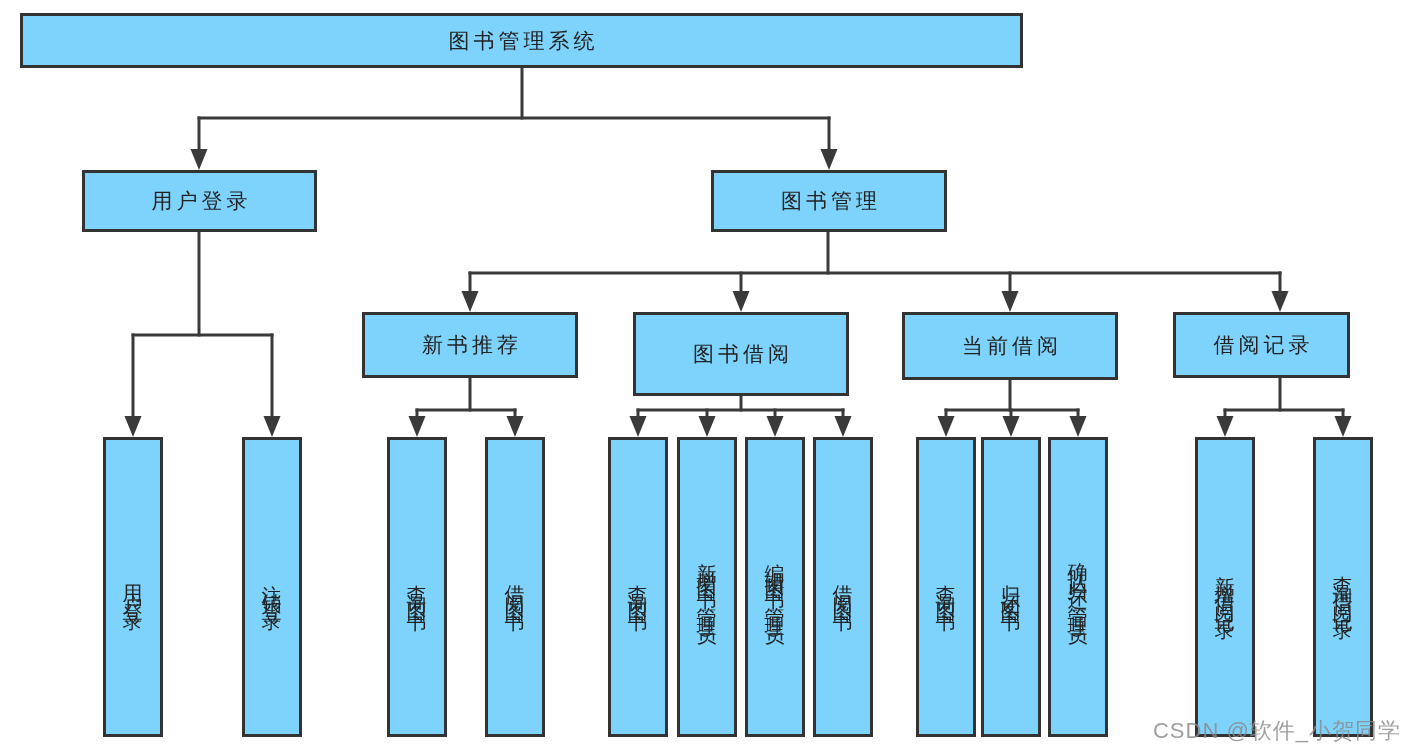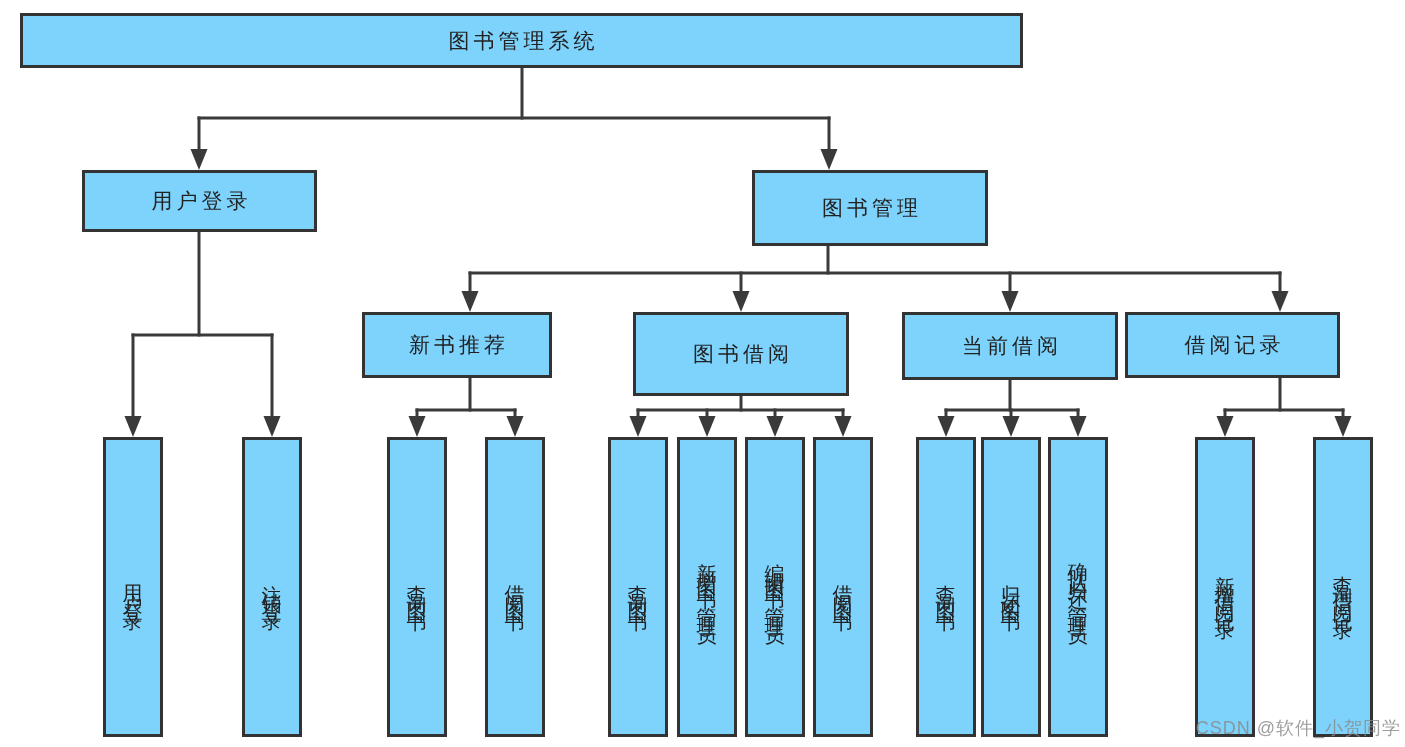--- a/index.html
+++ b/index.html
@@ -55,21 +55,21 @@
     font-size: 20px;
     line-height: 1;
     letter-spacing: 9px;
     color: #222222;
     white-space: nowrap;
   }
   #watermark {
     position: absolute;
     right: 4px;
     top: 716px;
-    font-size: 18px;
+    font-size: 22px;
     letter-spacing: 1px;
     color: rgba(138, 138, 138, 0.82);
     z-index: 10;
     white-space: nowrap;
   }
 </style>
 </head>
 <body>
 
 <div id="canvas">
@@ -150,34 +150,34 @@
     </g>
   </svg>
 
   <div class="node" style="left:20px; top:13px; width:1003px; height:55px">
     <span class="hlabel">图书管理系统</span>
   </div>
 
   <div class="node" style="left:82px; top:170px; width:235px; height:62px">
     <span class="hlabel">用户登录</span>
   </div>
-  <div class="node" style="left:752px; top:170px; width:236px; height:76px">
+  <div class="node" style="left:711px; top:170px; width:236px; height:62px">
     <span class="hlabel">图书管理</span>
   </div>
 
-  <div class="node" style="left:362px; top:312px; width:190px; height:66px">
+  <div class="node" style="left:362px; top:312px; width:216px; height:66px">
     <span class="hlabel">新书推荐</span>
   </div>
   <div class="node" style="left:633px; top:312px; width:216px; height:84px">
     <span class="hlabel">图书借阅</span>
   </div>
   <div class="node" style="left:902px; top:312px; width:216px; height:68px">
     <span class="hlabel">当前借阅</span>
   </div>
-  <div class="node" style="left:1125px; top:312px; width:215px; height:66px">
+  <div class="node" style="left:1173px; top:312px; width:177px; height:66px">
     <span class="hlabel">借阅记录</span>
   </div>
 
   <div class="node leaf" style="left:103px">
     <span class="vlabel">用户登录</span>
   </div>
   <div class="node leaf" style="left:242px">
     <span class="vlabel">注销登录</span>
   </div>
 

